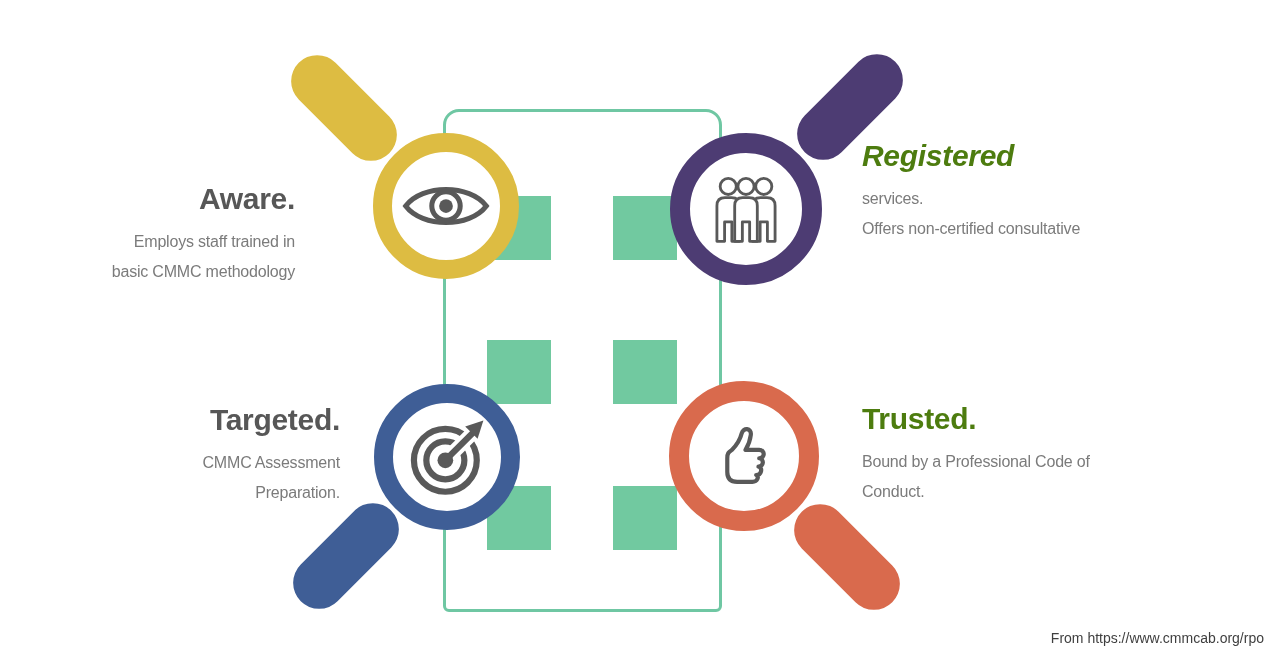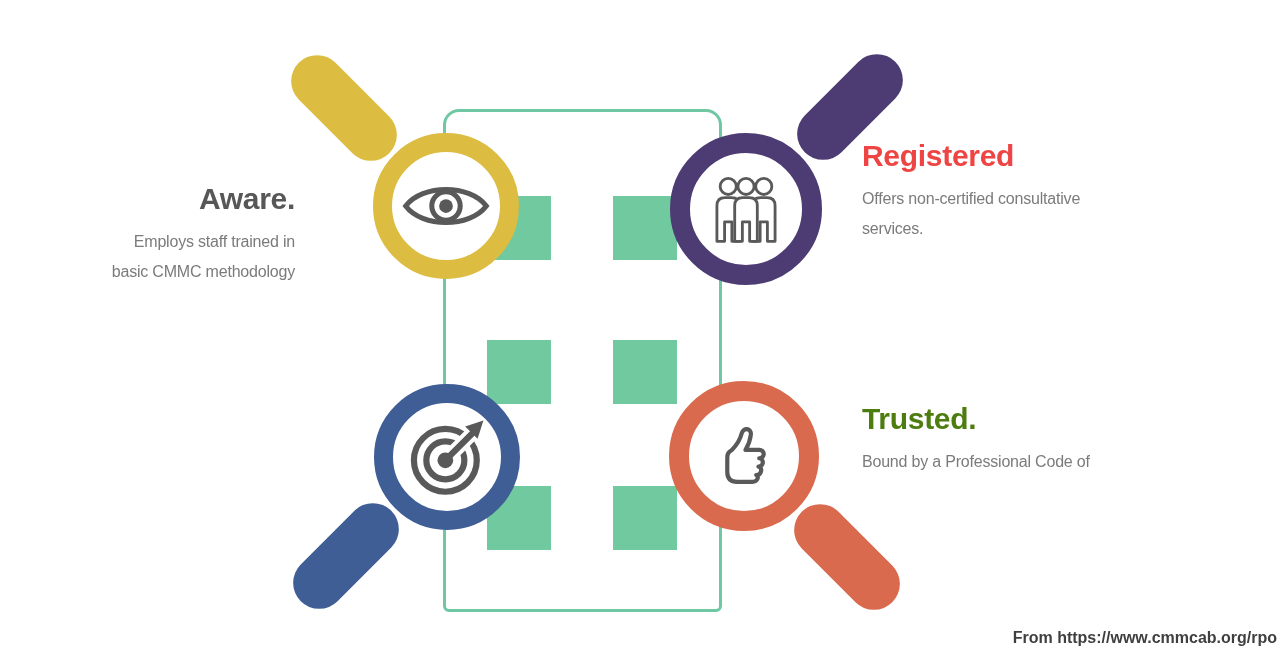--- a/index.html
+++ b/index.html
@@ -35,21 +35,21 @@
   .lens svg{display:block;}
   
   .tb{position:absolute;z-index:5;white-space:nowrap;}
   .tb .title{font-size:30px;font-weight:bold;line-height:40px;letter-spacing:-0.3px;}
   .tb .desc{font-size:16px;line-height:30px;margin-top:8px;letter-spacing:-0.2px;}
   .tb-aware{top:179px;right:985px;text-align:right;}
   .tb-rp{top:136px;left:862px;text-align:left;}
   .tb-targeted{top:400px;right:940px;text-align:right;}
   .tb-trusted{top:399px;left:862px;text-align:left;}
   .footer{
-    position:absolute;right:3px;top:627px;font-size:16px;line-height:22px;z-index:5;font-weight:bold;
+    position:absolute;right:16px;top:627px;font-size:14px;line-height:22px;z-index:5;
   }
 </style>
 </head>
 <body>
 
 <div class="stage">
 
   <div class="frame" style="border-color: rgb(111, 199, 163);"></div>
   <div class="sq s1" style="background-color: rgb(113, 201, 160);"></div>
   <div class="sq s2" style="background-color: rgb(113, 201, 160);"></div>
@@ -106,34 +106,44 @@
     <div class="title" style="color: rgb(87, 87, 87);">
       <div>Aware.</div>
     </div>
     <div class="desc" style="color: rgb(123, 123, 123);">
       <div>Employs staff trained in</div>
       <div>basic CMMC methodology</div>
     </div>
   </div>
 
   <div class="tb tb-rp">
-    <div class="title" style="color: #ef4444;">
+    <div class="title" style="color: #4d7c0f; font-style: italic;">
       <div>Registered</div>
     </div>
     <div class="desc" style="color: rgb(123, 123, 123);">
+      <div>services.</div>
       <div>Offers non-certified consultative</div>
-      <div>services.</div>
     </div>
   </div>
 
+  <div class="tb tb-targeted">
+    <div class="title" style="color: rgb(87, 87, 87);">
+      <div>Targeted.</div>
+    </div>
+    <div class="desc" style="color: rgb(123, 123, 123);">
+      <div>CMMC Assessment</div>
+      <div>Preparation.</div>
+    </div>
+  </div>
 
   <div class="tb tb-trusted">
     <div class="title" style="color: #4d7c0f;">
       <div>Trusted.</div>
     </div>
     <div class="desc" style="color: rgb(123, 123, 123);">
       <div>Bound by a Professional Code of</div>
+      <div>Conduct.</div>
     </div>
   </div>
 
   <div class="footer" style="color: rgb(63, 63, 63);">From https://www.cmmcab.org/rpo</div>
 
 </div>
 
 </body></html>

